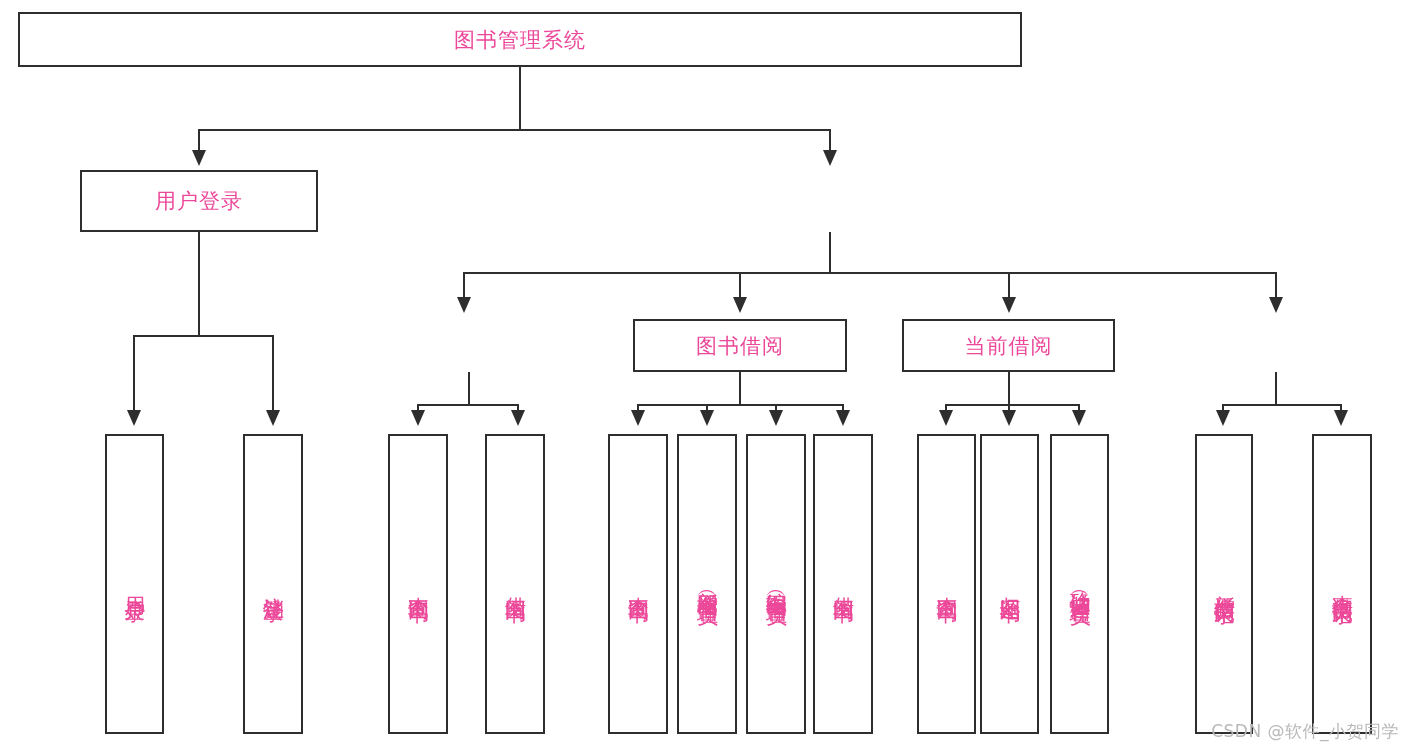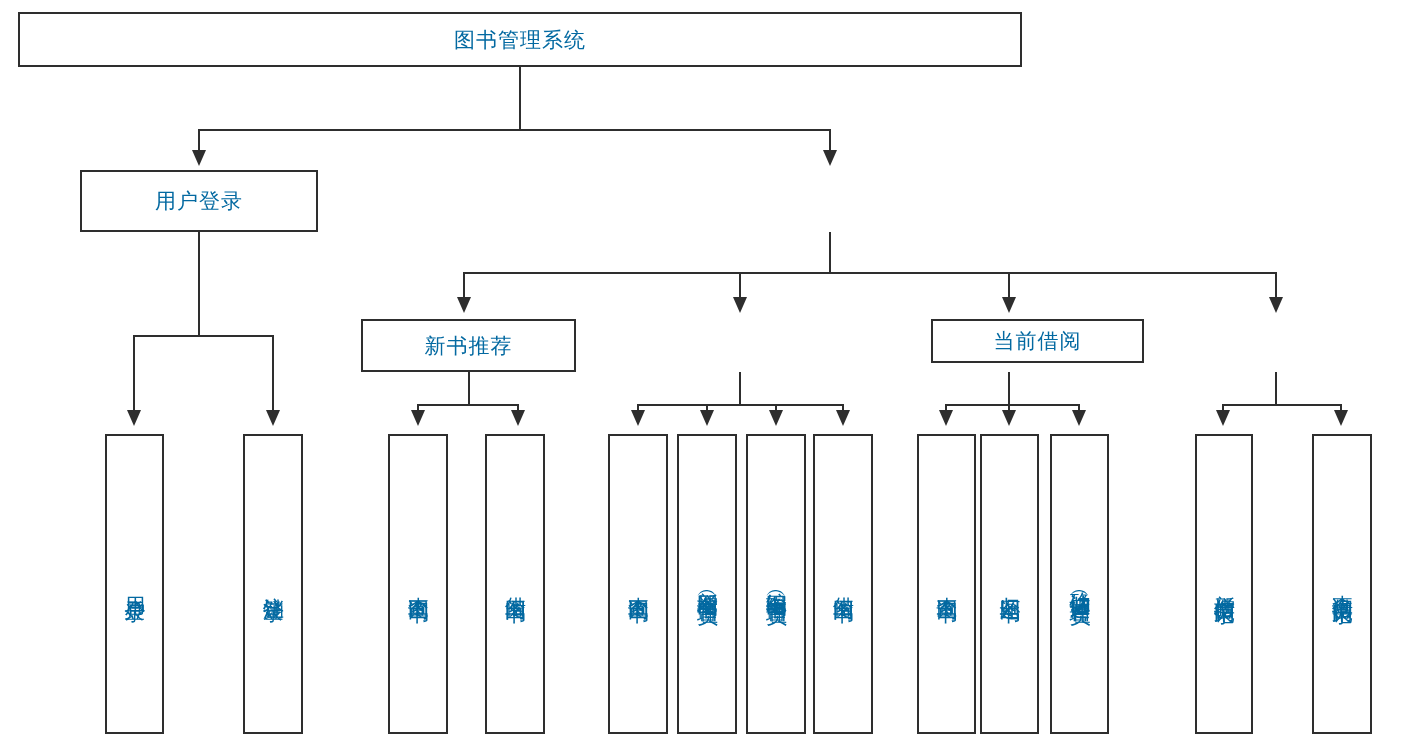--- a/index.html
+++ b/index.html
@@ -18,21 +18,21 @@
     overflow: hidden;
   }
   .node {
     position: absolute;
     box-sizing: border-box;
     border: 2px solid #2e2e2e;
     background: #ffffff;
     display: flex;
     align-items: center;
     justify-content: center;
-    color: #0369a1;
+    color: #ec4899;
   }
   .node.horiz {
     font-size: 21px;
     letter-spacing: 1px;
   }
   .node.vert {
     writing-mode: vertical-rl;
     text-orientation: upright;
     font-size: 21px;
     line-height: 1.18;
@@ -139,26 +139,26 @@
 
   <div class="node horiz" style="left:18px; top:12px; width:1004px; height:55px;">
     <span class="label">图书管理系统</span>
   </div>
 
   <div class="node horiz" style="left:80px; top:170px; width:238px; height:62px;">
     <span class="label">用户登录</span>
   </div>
 
 
-  <div class="node horiz" style="left:361px; top:319px; width:215px; height:53px;">
-    <span class="label">新书推荐</span>
-  </div>
-
-
-  <div class="node horiz" style="left:902px; top:319px; width:213px; height:44px;margin-left:29px;">
+
+  <div class="node horiz" style="left:633px; top:319px; width:214px; height:53px;">
+    <span class="label">图书借阅</span>
+  </div>
+
+  <div class="node horiz" style="left:902px; top:319px; width:213px; height:53px;">
     <span class="label">当前借阅</span>
   </div>
 
 
   <div class="node vert" style="left:105px; top:434px; width:59px; height:300px;">
     <span class="label">用户登录</span>
   </div>
 
   <div class="node vert" style="left:243px; top:434px; width:60px; height:300px;">
     <span class="label">注销登录</span>
@@ -201,13 +201,14 @@
   </div>
 
   <div class="node vert" style="left:1195px; top:434px; width:58px; height:300px;">
     <span class="label">新增借阅记录</span>
   </div>
 
   <div class="node vert" style="left:1312px; top:434px; width:60px; height:300px;">
     <span class="label">查询借阅记录</span>
   </div>
 
+  <div class="watermark">CSDN @软件_小贺同学</div>
 </div>
 
 </body></html>

